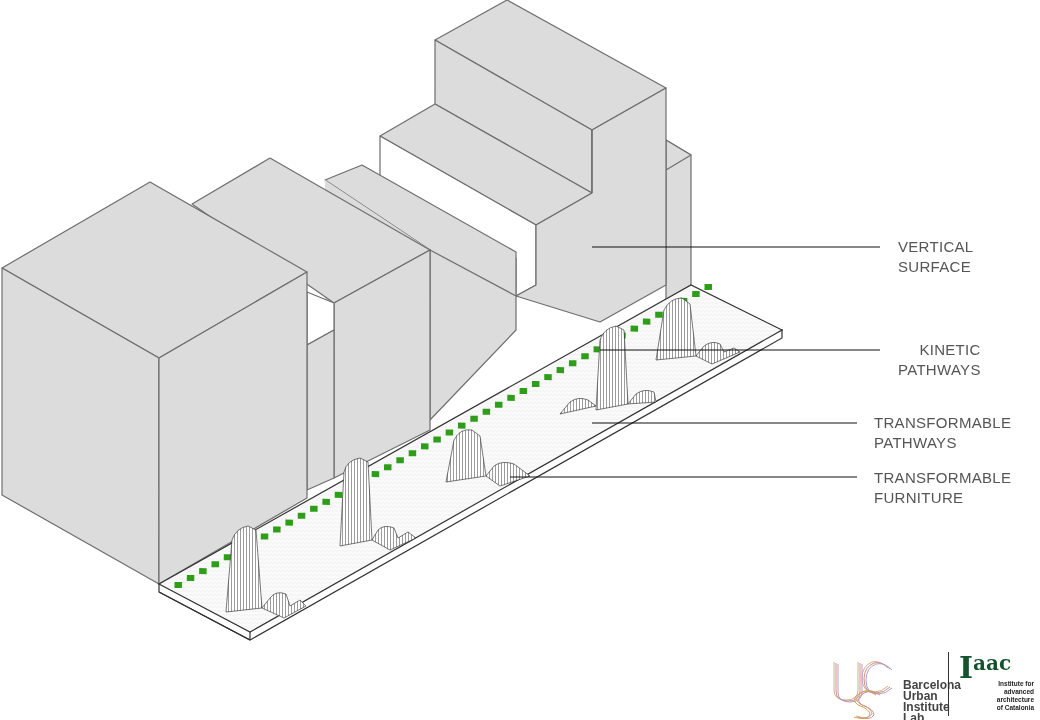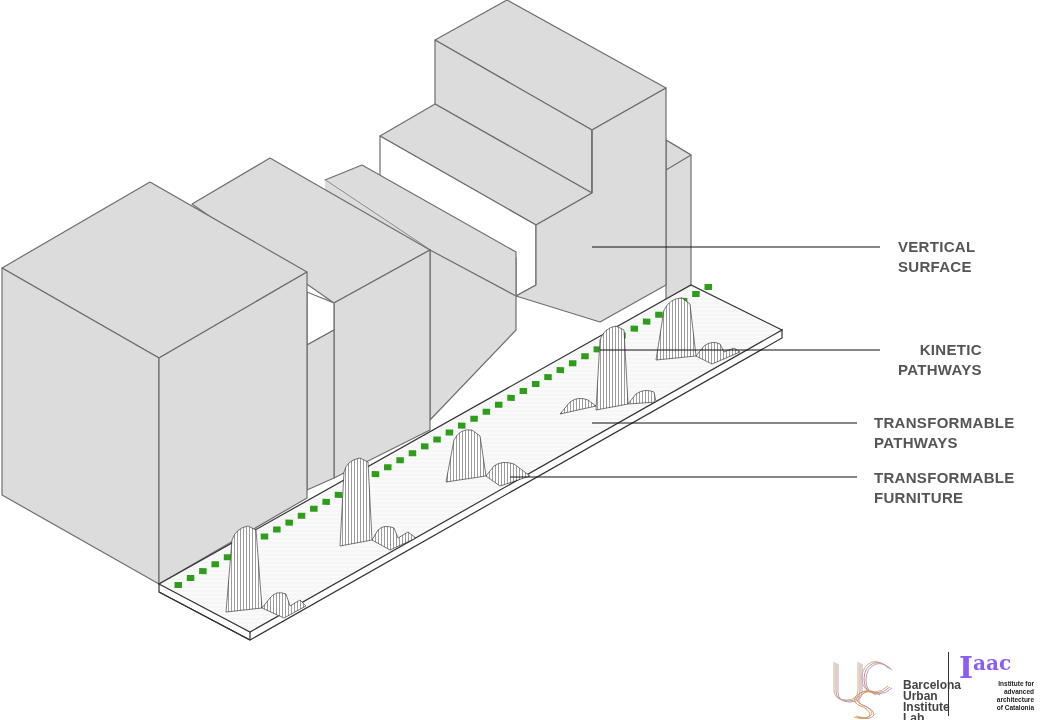--- a/index.html
+++ b/index.html
@@ -20,21 +20,21 @@
       width: 1040px;
       height: 720px;
     }
     .label {
       position: absolute;
       color: #555555;
       font-family: "Liberation Sans", sans-serif;
       font-size: 15px;
       line-height: 20px;
       letter-spacing: 0.3px;
-      font-weight: 700;
+      font-weight: 400;
     }
     .label span { display: block; }
     .logo-usl-text {
       position: absolute;
       left: 903px;
       top: 680px;
       font-size: 12px;
       line-height: 11px;
       color: #444444;
       font-family: "Liberation Sans", sans-serif;
@@ -48,21 +48,21 @@
       width: 1px;
       height: 64px;
       background: #333333;
     }
     .logo-iaac-mark {
       position: absolute;
       left: 959px;
       top: 652px;
       font-family: "DejaVu Serif", serif;
       font-weight: bold;
-      color: #8b5cf6;
+      color: #14532d;
       white-space: nowrap;
     }
     .logo-iaac-mark .big-i {
       font-size: 30px;
       line-height: 32px;
       vertical-align: top;
     }
     .logo-iaac-mark .small {
       font-size: 20px;
       line-height: 22px;

